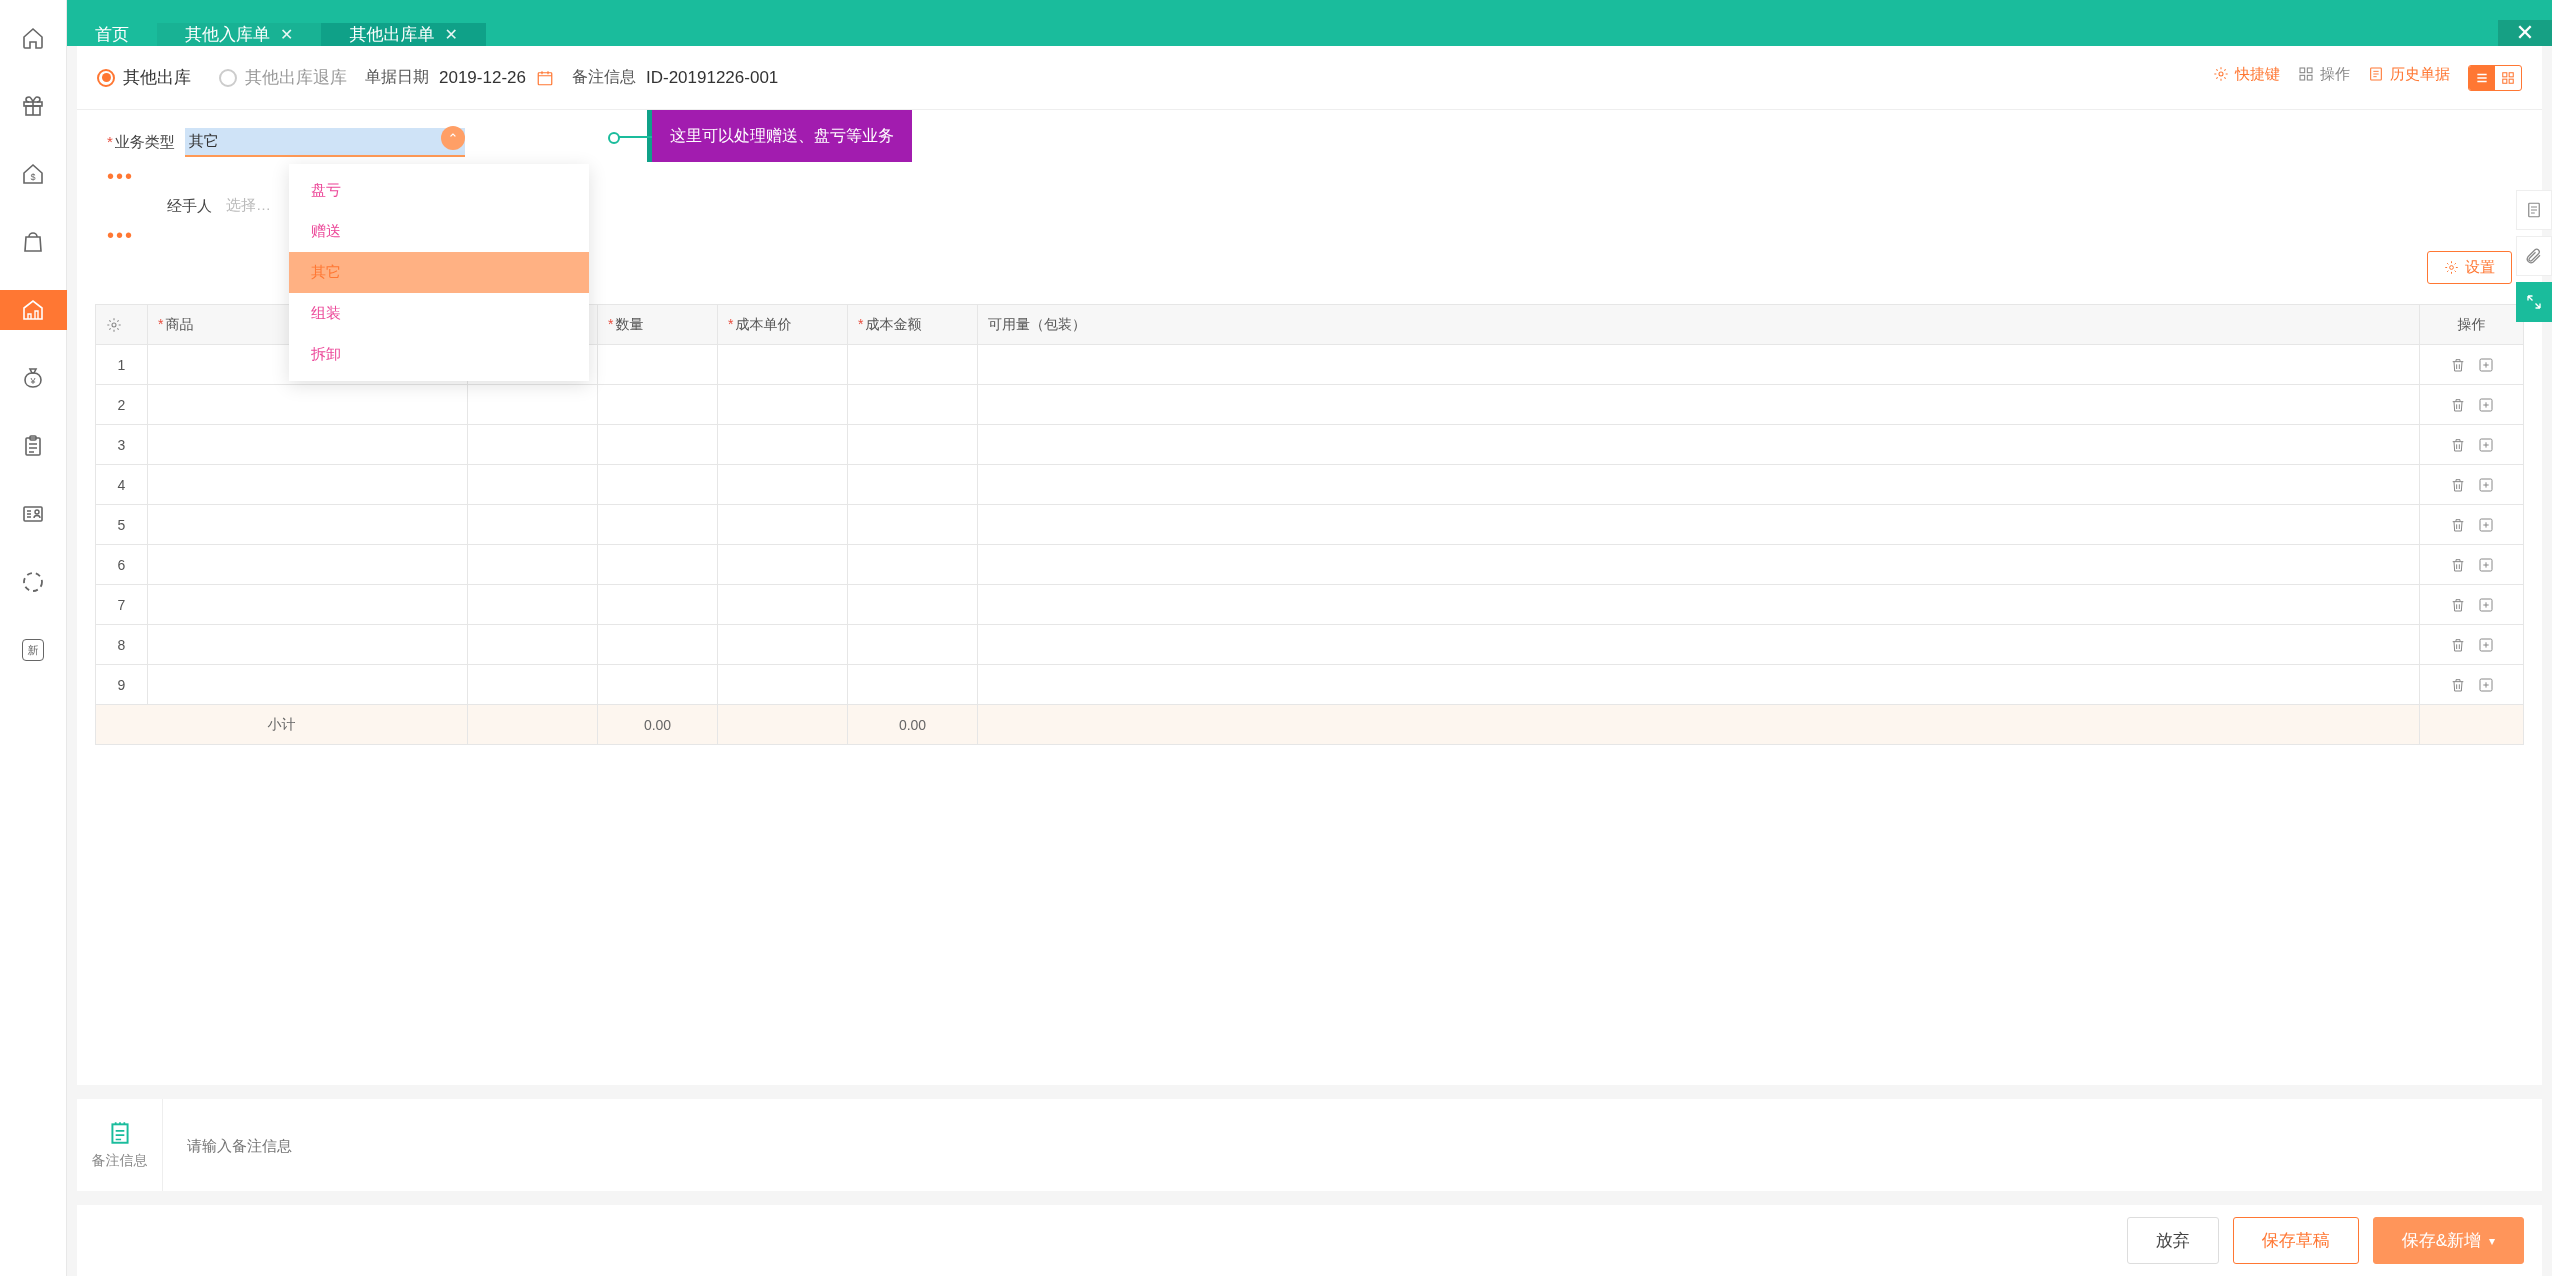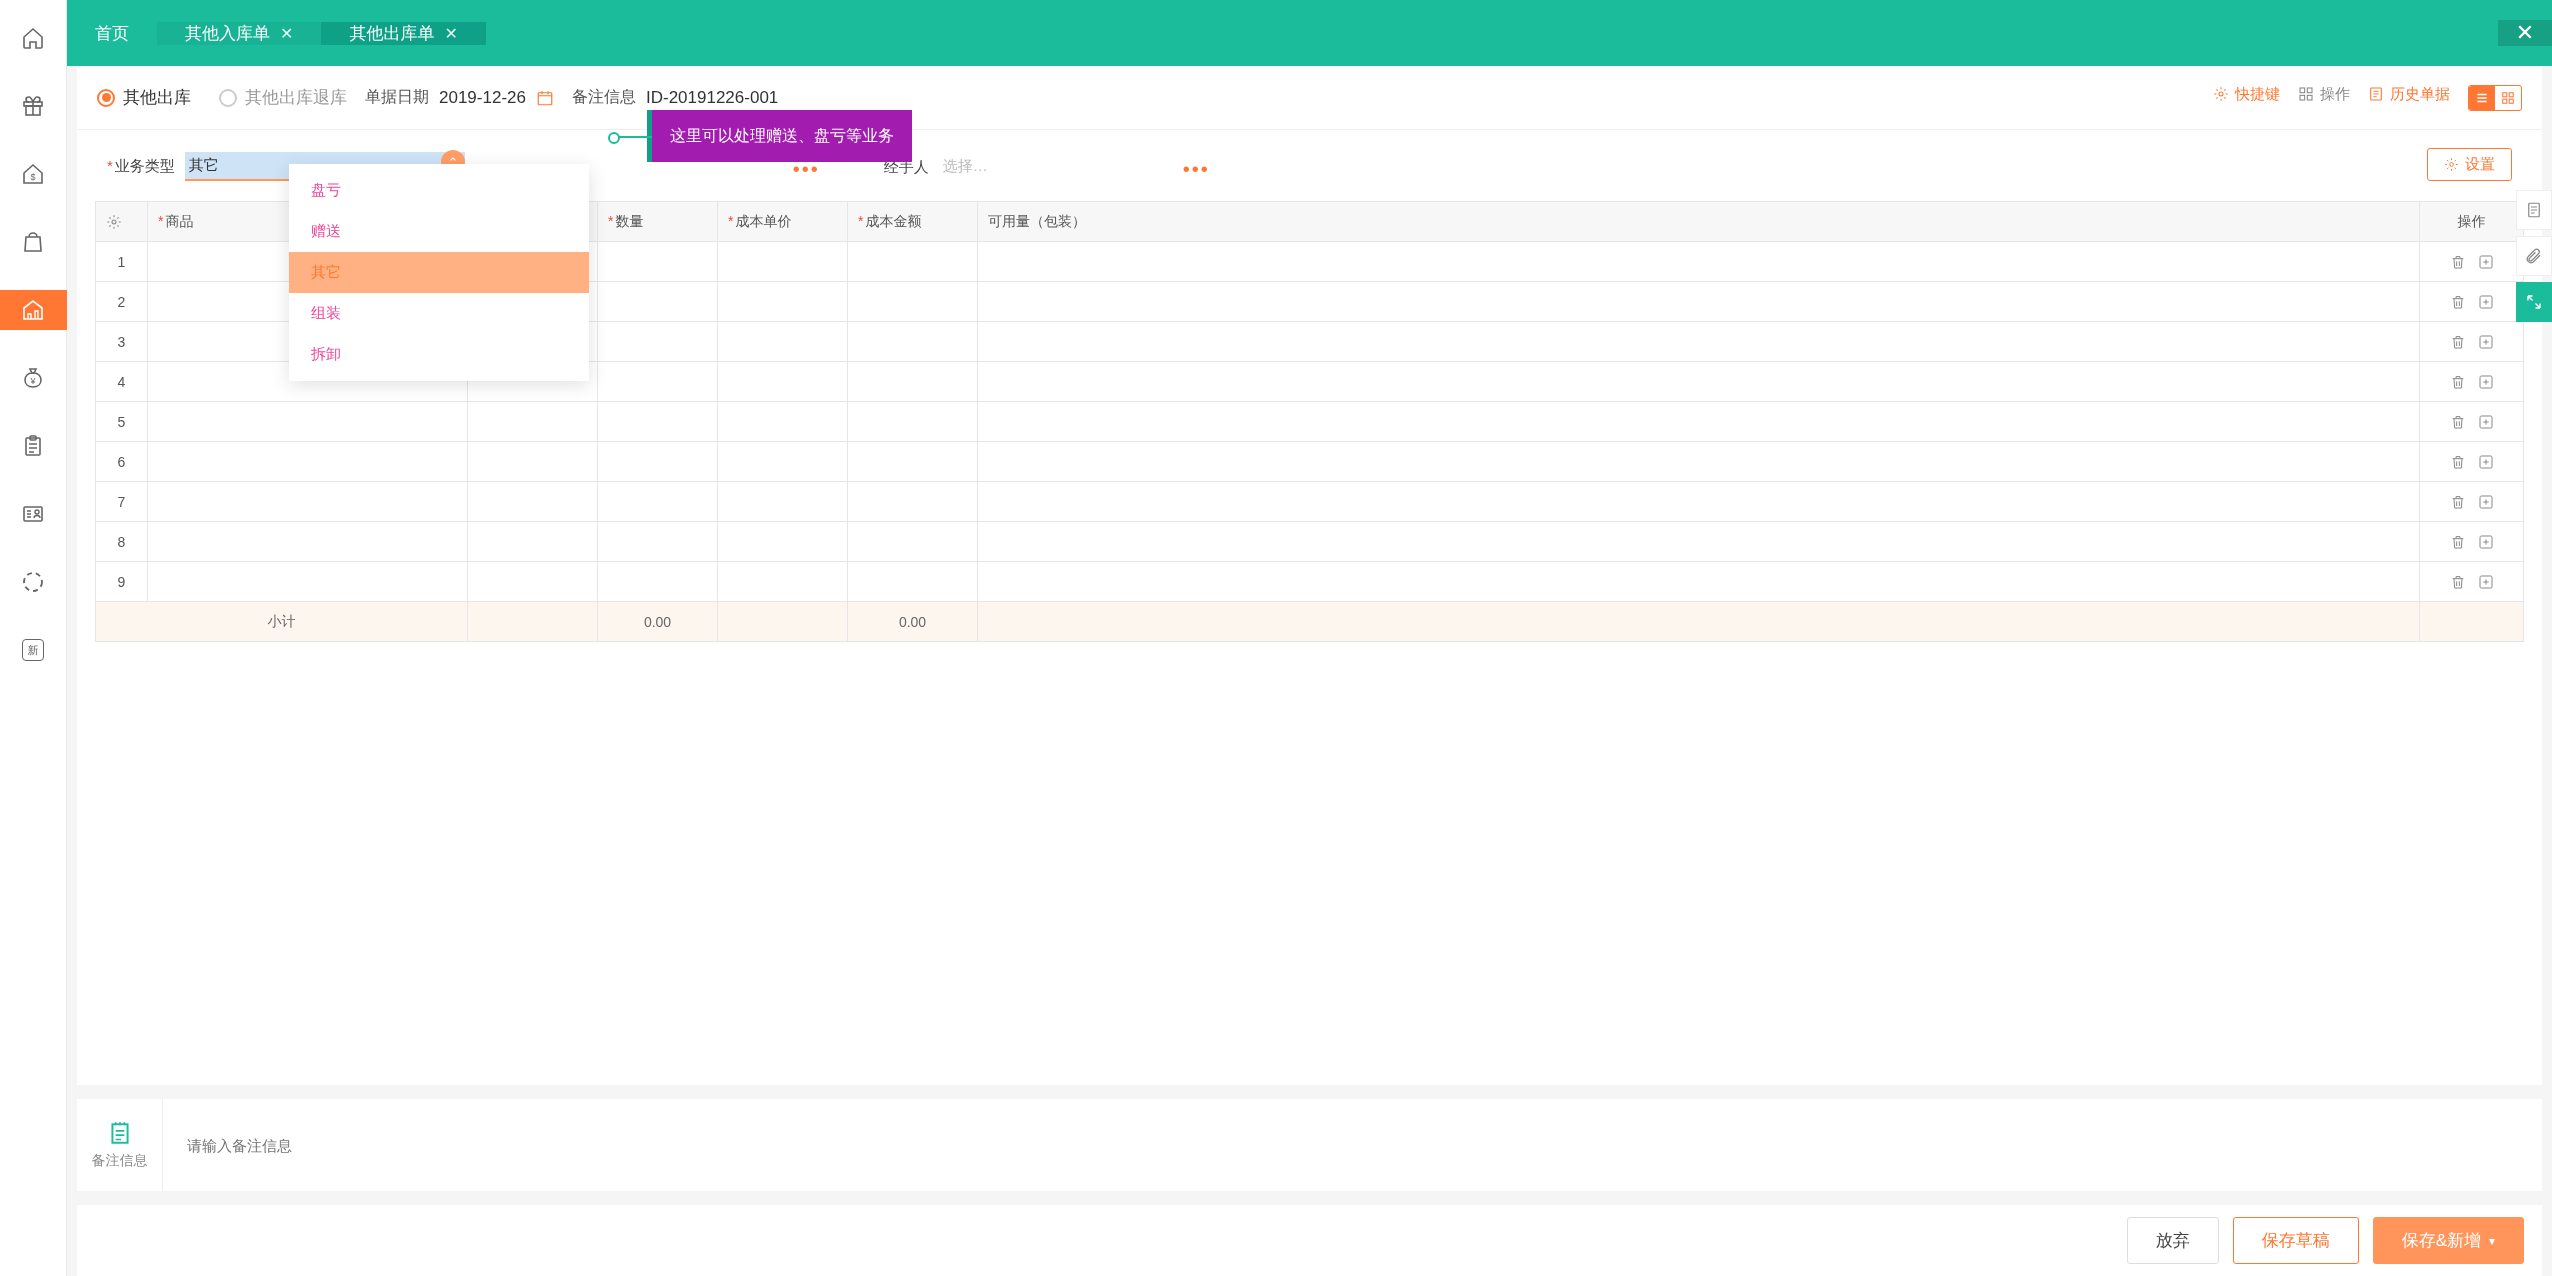--- a/index.html
+++ b/index.html
@@ -40,24 +40,24 @@
   display: flex;
   align-items: center;
   justify-content: center;
 }
 
 
 .main { flex: 1; display: flex; flex-direction: column; position: relative; }
 
 
 .tabbar {
-  height: 66px;
+  height: 46px;
   background: #1abc9c;
   display: flex;
-  align-items: center;
+  align-items: flex-end;
   position: relative;
 }
 .tab {
   display: flex;
   align-items: center;
   padding: 0 28px;
   color: #fff;
   font-size: 17px;
   gap: 10px;
   cursor: pointer;
@@ -116,24 +116,25 @@
 .view-toggle { display: flex; border: 1px solid #ff7733; border-radius: 3px; overflow: hidden; }
 .view-toggle div { width: 26px; height: 24px; display: flex; align-items: center; justify-content: center; cursor: pointer; }
 .view-toggle .on { background: #ff7733; color: #fff; }
 .view-toggle .off { color: #ff7733; }
 
 
 .filters {
   background: #fff;
   padding: 18px 30px 20px;
   display: flex;
-  align-items: flex-end;
+  align-items: flex-start;
   gap: 4px;
   margin: 0 10px;
   position: relative;
+  flex-direction: column;
 }
 .field {
   display: flex;
   align-items: center;
   gap: 10px;
   position: relative;
 }
 .field .req { color: #e74c3c; margin-right: 2px; }
 .field label { font-size: 15px; color: #444; }
 .field .input {

